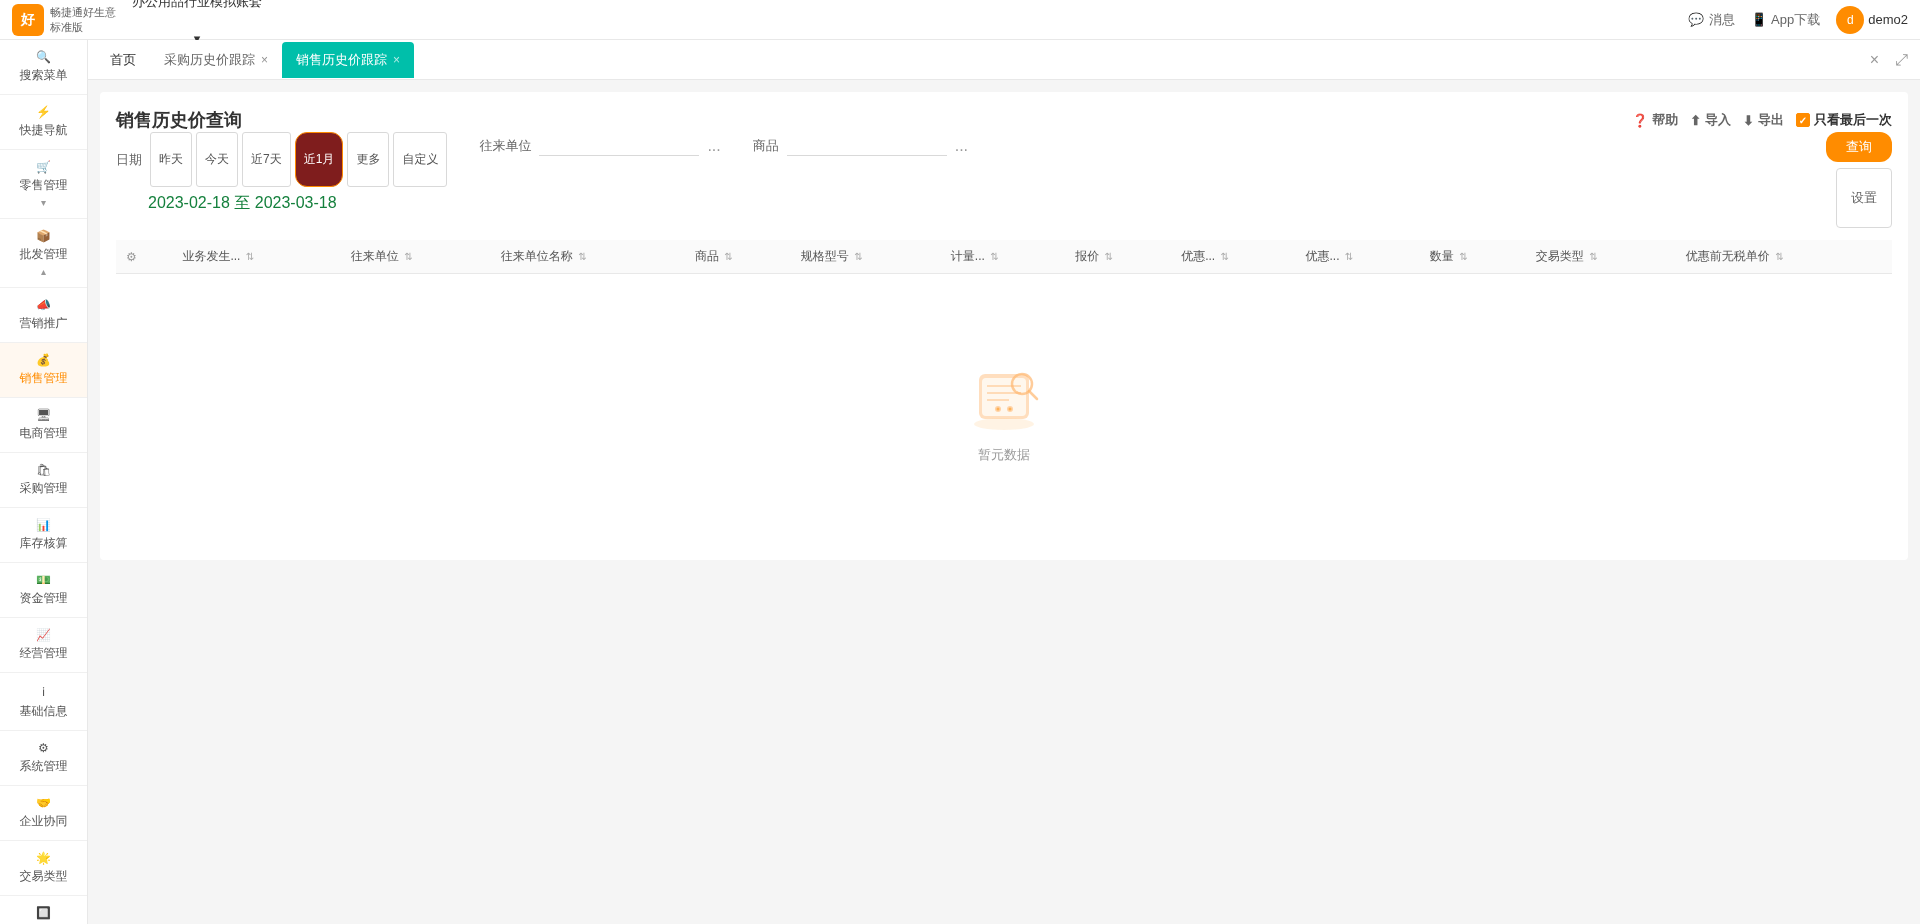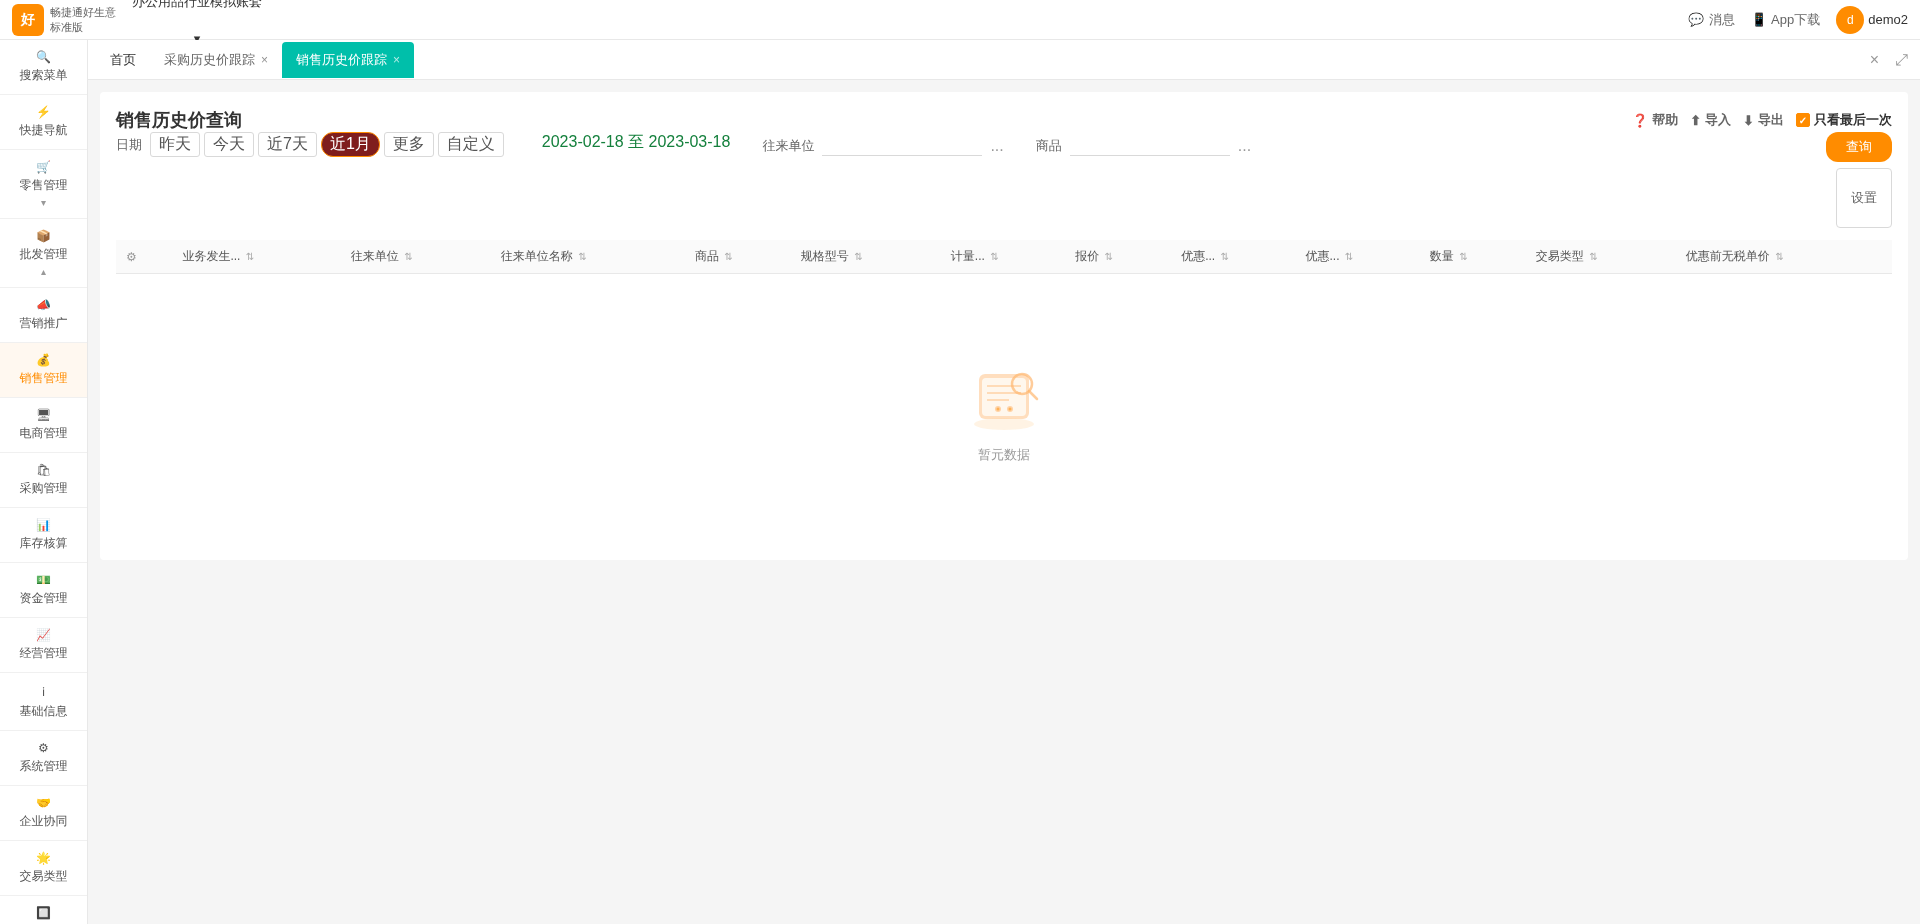--- a/index.html
+++ b/index.html
@@ -45,21 +45,21 @@
 
     
     .page-title { font-size: 18px; font-weight: bold; color: #333; display: flex; align-items: center; justify-content: space-between; }
     .page-title-actions { display: flex; align-items: center; gap: 12px; font-size: 13px; }
     .title-action { display: flex; align-items: center; gap: 4px; color: #666; cursor: pointer; }
     .checkbox-area { display: flex; align-items: center; gap: 4px; }
     .checkbox-custom { width: 14px; height: 14px; border: 1px solid #ff8c00; border-radius: 2px; background: #ff8c00; display: flex; align-items: center; justify-content: center; color: white; font-size: 10px; }
     .filter-group { display: flex; align-items: center; gap: 8px; }
     .filter-label { color: #666; font-size: 13px; white-space: nowrap; }
     .date-btns { display: flex; align-items: center; gap: 4px; }
-    .date-btn { padding: 1px 8px; font-size: 16px; border: 1px solid #d9d9d9; border-radius: 3px; cursor: pointer; color: #555; background: #fff; }
+    .date-btn { padding: 18px 8px; font-size: 12px; border: 1px solid #d9d9d9; border-radius: 3px; cursor: pointer; color: #555; background: #fff; }
     .date-btn.active { background: #7f1d1d; color: #fff; border-color: #ff8c00; border-radius: 12px; }
     .date-range { font-size: 16px; color: #15803d; }
     .filter-input { border: none; border-bottom: 1px solid #d9d9d9; padding: 2px 4px; font-size: 13px; outline: none; width: 160px; color: #333; }
     .filter-dots { color: #999; font-size: 16px; cursor: pointer; }
     .query-btn { background: #ff8c00; color: #fff; border: none; padding: 6px 20px; border-radius: 12px; cursor: pointer; font-size: 13px; }
     .settings-btn { background: #fff; color: #666; border: 1px solid #d9d9d9; padding: 20px 14px; border-radius: 4px; cursor: pointer; font-size: 13px; }
 
     
     .table-wrap { overflow-x: auto; }
     table { width: 100%; border-collapse: collapse; font-size: 13px; }
@@ -219,21 +219,21 @@
               <span>导出</span>
             </div>
             <div class="checkbox-area">
               <div class="checkbox-custom">✓</div>
               <span>只看最后一次</span>
             </div>
           </div>
         </div>
 
         <div style="display:flex; align-items:flex-start; margin-bottom:12px;">
-          <div style="display:flex; flex-direction:row; gap:6px;justify-content:flex-end;">
+          <div style="display:flex; flex-direction:column; gap:6px;justify-content:flex-end;">
 
             <div class="filter-group">
               <span class="filter-label">日期</span>
               <div class="date-btns">
                 <button class="date-btn">昨天</button>
                 <button class="date-btn">今天</button>
                 <button class="date-btn">近7天</button>
                 <button class="date-btn active">近1月</button>
                 <button class="date-btn">更多</button>
                 <button class="date-btn">自定义</button>

